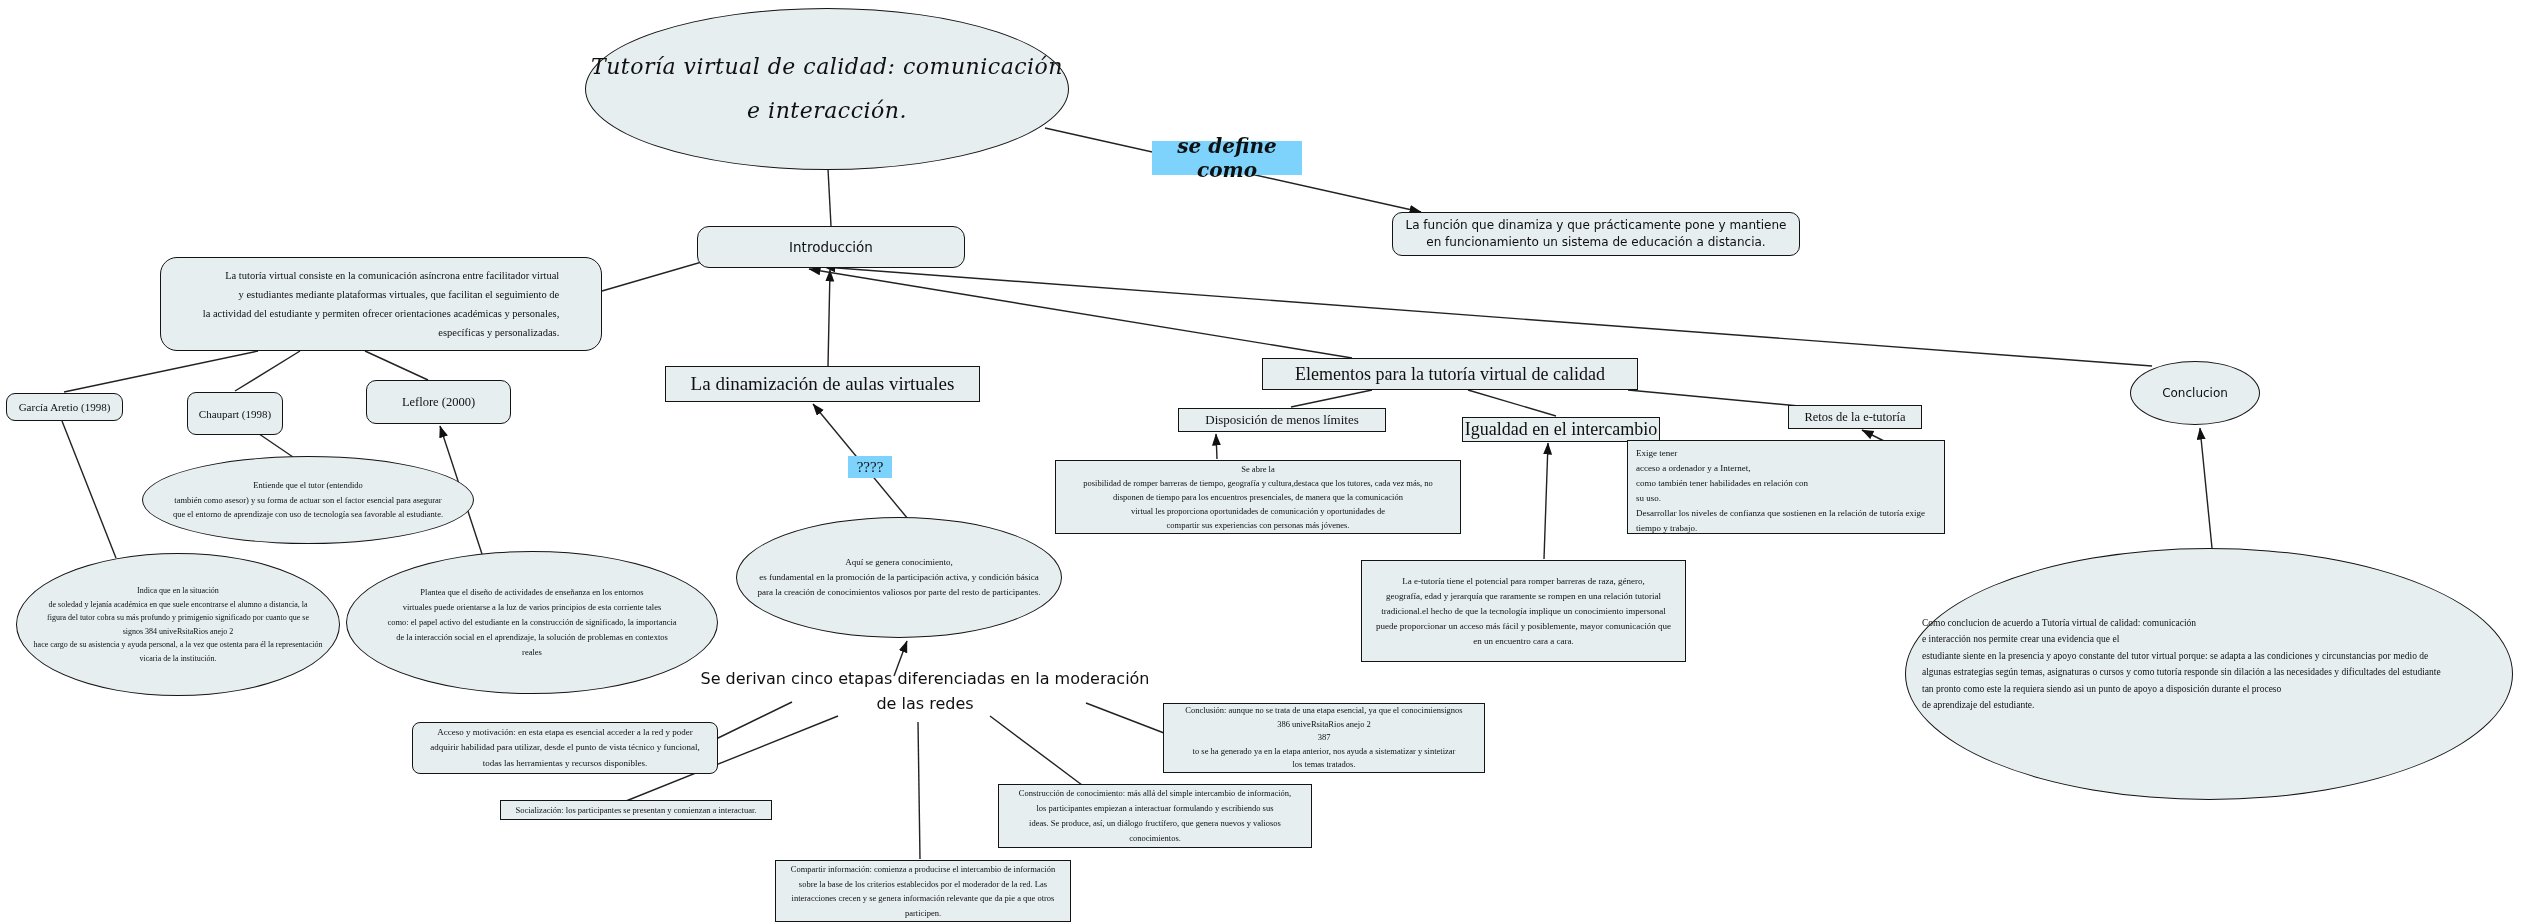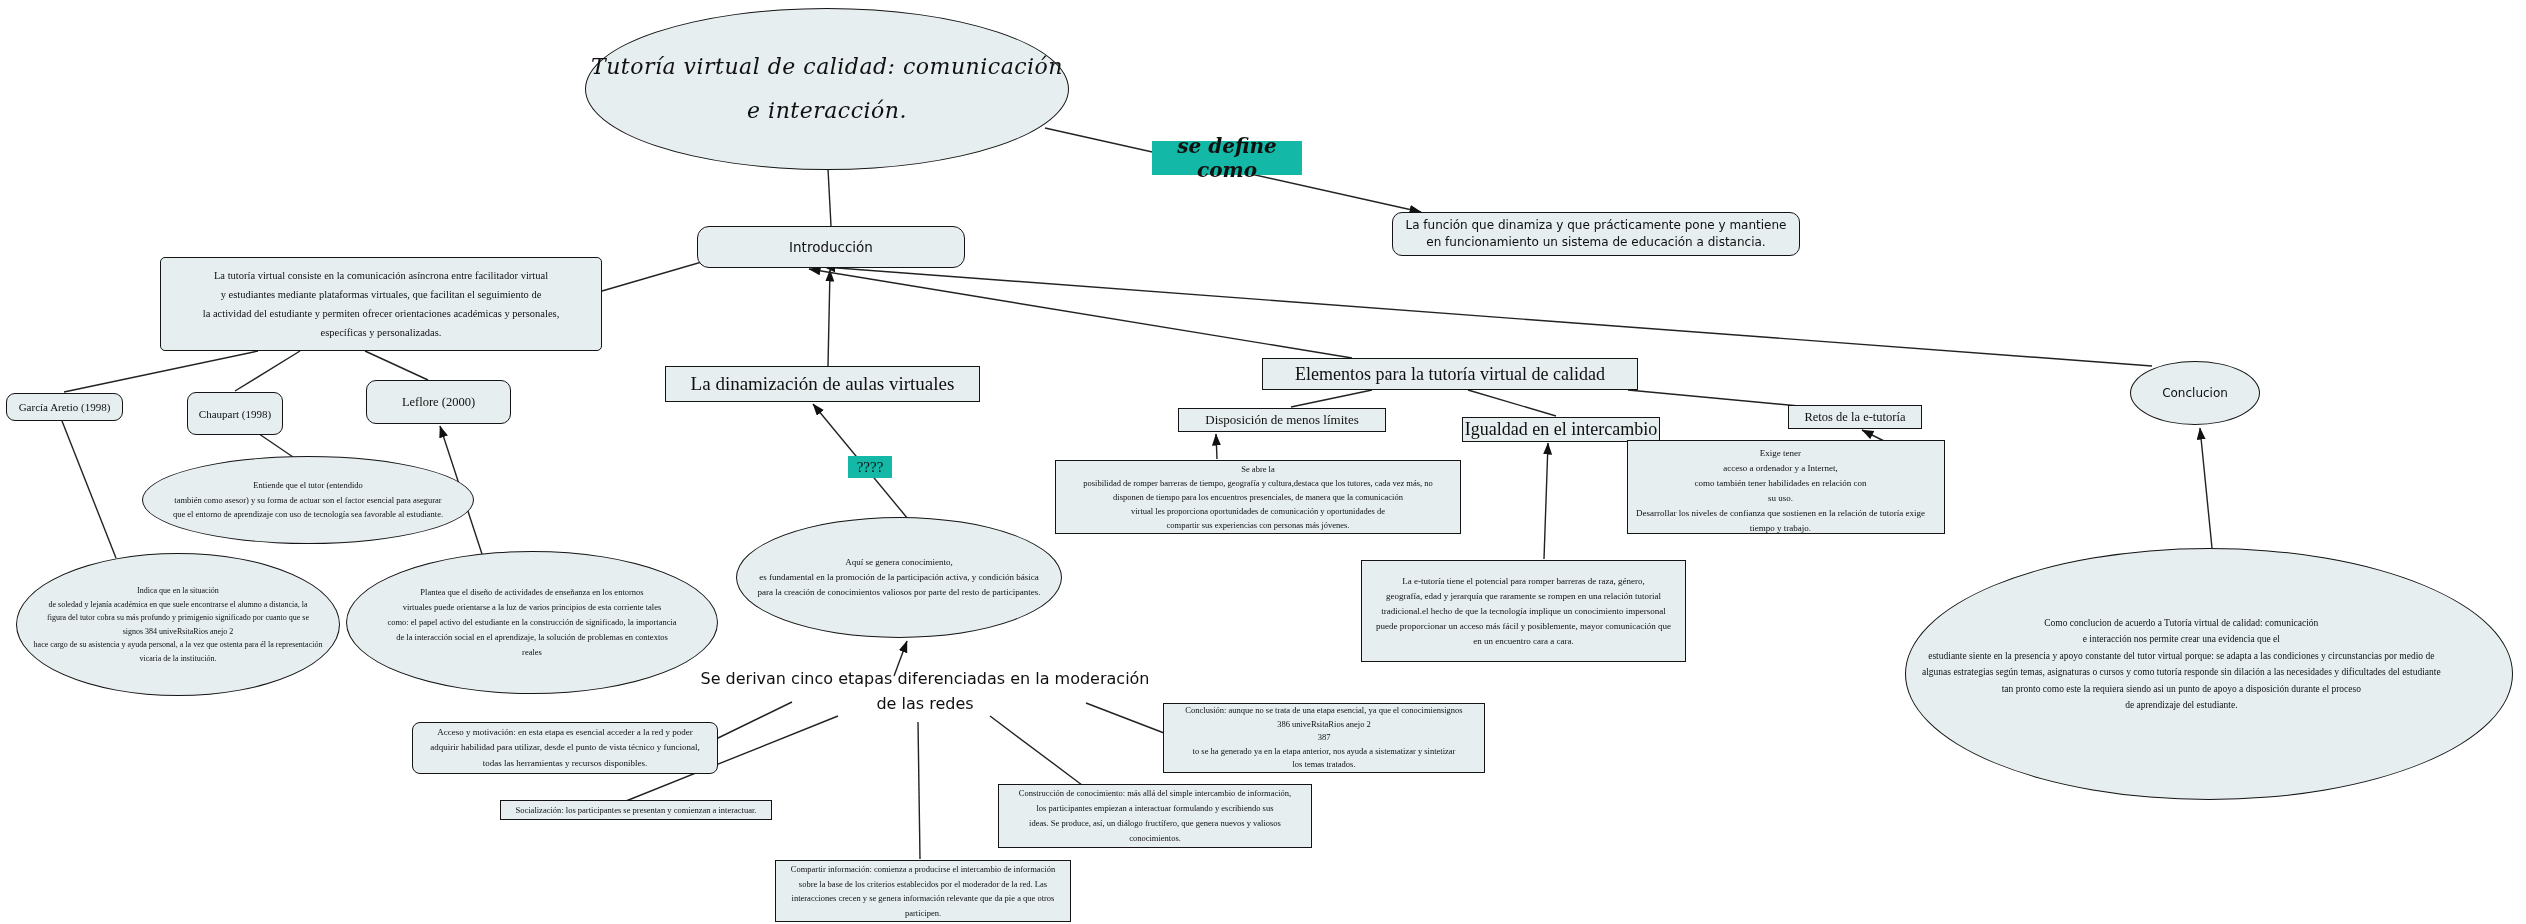--- a/index.html
+++ b/index.html
@@ -28,30 +28,30 @@
   .ellipse{border:1.7px solid var(--stroke);border-radius:50%;}
   .rbox{border:1.5px solid var(--stroke);border-radius:10px;}
   .box{border:1.3px solid var(--stroke);}
   .serif{font-family:"Liberation Serif","DejaVu Serif",serif;}
   .sans{font-family:"DejaVu Sans","Liberation Sans",sans-serif;}
   .lbl{
     position:absolute;box-sizing:border-box;
     display:flex;align-items:center;justify-content:center;
     text-align:center;white-space:pre-line;color:#101010;
   }
-  .whitebg{background:#14b8a6;}
+  .whitebg{background:#7dd3fc;}
   .script-title{
     font-family:"DejaVu Serif","Liberation Serif",serif;
     font-style:italic;letter-spacing:.5px;
   }
   .blackletter{
     font-family:"DejaVu Serif","Liberation Serif",serif;
     font-style:italic;font-weight:bold;
   }
-  .left{text-align:center;justify-content:flex-start;}
+  .left{text-align:left;justify-content:flex-start;}
   .top{align-items:flex-start;}
 </style>
 </head>
 <body>
 
 <div id="canvas">
 
   <svg id="edges" viewBox="0 0 2526 924">
     <defs>
       <marker id="arr" markerUnits="userSpaceOnUse" markerWidth="13" markerHeight="10" refX="11.5" refY="4.5" orient="auto">
@@ -91,21 +91,21 @@
   <div class="node ellipse script-title" style="left:585px;top:8px;width:484px;height:162px;font-size:22px;line-height:44px;">Tutoría virtual de calidad: comunicación
 e interacción.</div>
 
   <div class="lbl whitebg blackletter" style="left:1152px;top:141px;width:150px;height:34px;font-size:20px;">se define como</div>
 
   <div class="node rbox sans" style="left:1392px;top:212px;width:408px;height:44px;font-size:12px;line-height:17px;">La función que dinamiza y que prácticamente pone y mantiene
 en funcionamiento un sistema de educación a distancia.</div>
 
   <div class="node rbox sans" style="left:697px;top:226px;width:268px;height:42px;font-size:13.5px;border-radius:12px;">Introducción</div>
 
-  <div class="node rbox serif" style="left:160px;top:257px;width:442px;height:94px;font-size:10.5px;line-height:19px;border-radius:5px;">La tutoría virtual consiste en la comunicación asíncrona entre facilitador virtual
+  <div class="node rbox serif" style="left:160px;top:257px;width:442px;height:94px;font-size:10.5px;line-height:19px;border-radius:17px;text-align:right;">La tutoría virtual consiste en la comunicación asíncrona entre facilitador virtual
 y estudiantes mediante plataformas virtuales, que facilitan el seguimiento de
 la actividad del estudiante y permiten ofrecer orientaciones académicas y personales,
 específicas y personalizadas.</div>
 
   <div class="node rbox serif" style="left:6px;top:393px;width:117px;height:28px;font-size:11px;border-radius:9px;">García Aretio (1998)</div>
   <div class="node rbox serif" style="left:187px;top:392px;width:96px;height:43px;font-size:11px;border-radius:9px;">Chaupart (1998)</div>
   <div class="node rbox serif" style="left:366px;top:380px;width:145px;height:44px;font-size:12.5px;">Leflore (2000)</div>
 
   <div class="node ellipse serif" style="left:142px;top:456px;width:332px;height:88px;font-size:8.5px;line-height:14.5px;">Entiende que el tutor (entendido
 también como asesor) y su forma de actuar son el factor esencial para asegurar

